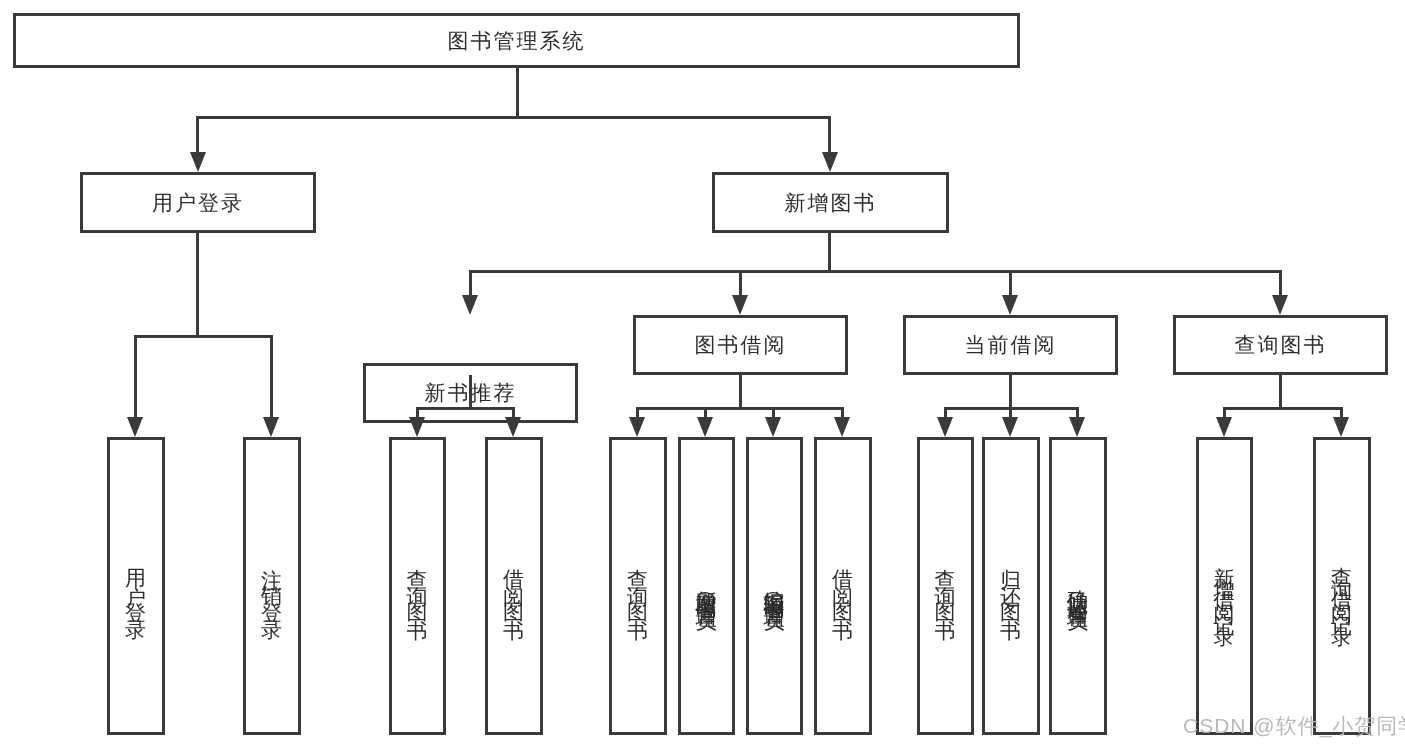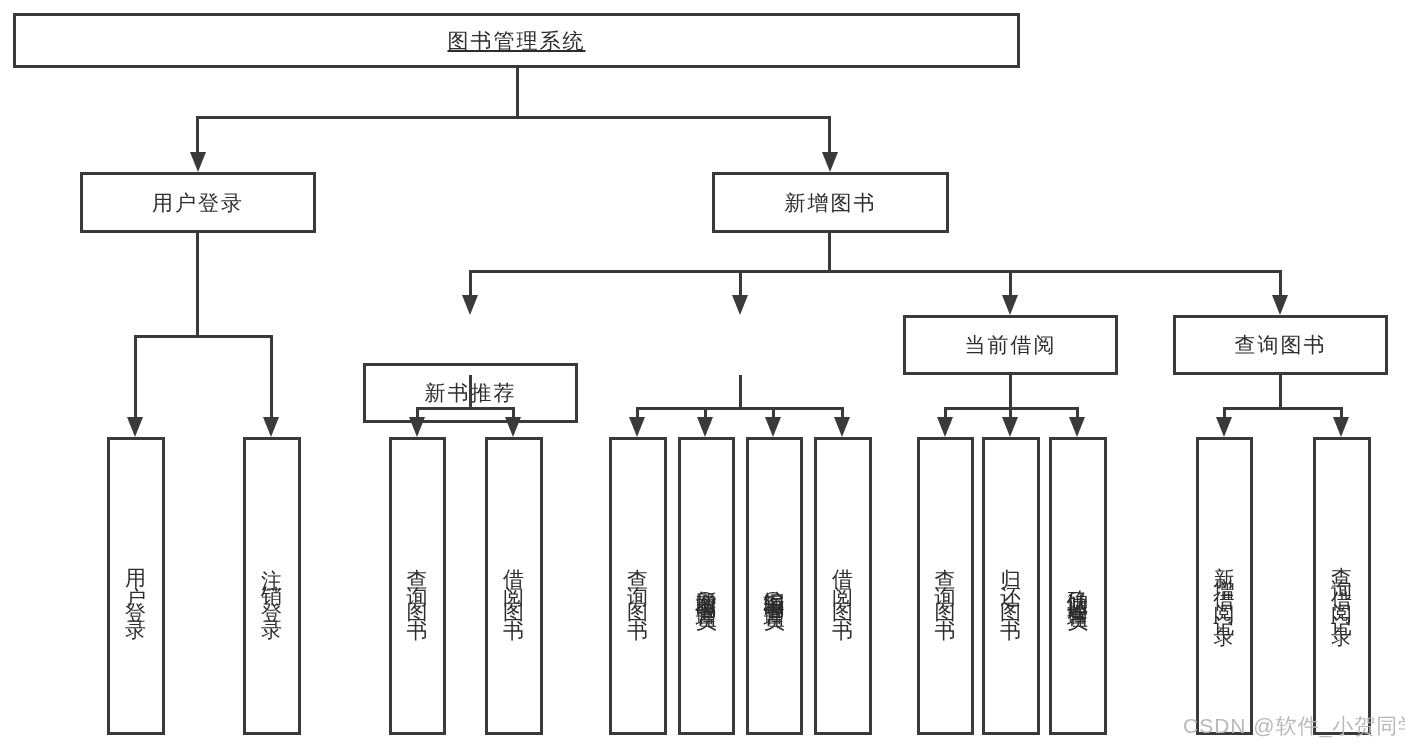--- a/index.html
+++ b/index.html
@@ -15,21 +15,21 @@
     box-sizing:border-box;
     border:3px solid #3a3a3a;
     background:#ffffff;
     display:flex;
     align-items:center;
     justify-content:center;
     color:#2d2d2d;
     font-size:21px;
     letter-spacing:2px;
   }
-  .root{border-width:3px;text-decoration:underline;}
+  .root{border-width:3px;}
   .leaf{
     writing-mode:vertical-rl;
     text-orientation:mixed;
     line-height:1;
     padding:4px 0;
   }
   .ls4{letter-spacing:17px;}
   .ls6{letter-spacing:12px;}
   .ls10{letter-spacing:3px;}
   .line{position:absolute;background:#3a3a3a;}
@@ -56,20 +56,21 @@
 <body>
 
 <div id="canvas">
 
   <div class="box root" style="left:13px;top:13px;width:1007px;height:55px;">图书管理系统</div>
 
   <div class="box" style="left:80px;top:172px;width:236px;height:61px;">用户登录</div>
   <div class="box" style="left:712px;top:172px;width:237px;height:61px;">新增图书</div>
 
   <div class="box" style="left:363px;top:315px;width:215px;height:60px;margin-top:48px;">新书推荐</div>
+  <div class="box" style="left:633px;top:315px;width:215px;height:60px;">图书借阅</div>
   <div class="box" style="left:903px;top:315px;width:215px;height:60px;text-align:right;">当前借阅</div>
   <div class="box" style="left:1173px;top:315px;width:215px;height:60px;">查询图书</div>
 
   <div class="box leaf ls4" style="left:107px;top:437px;width:58px;height:298px;">用户登录</div>
   <div class="box leaf ls4" style="left:243px;top:437px;width:58px;height:298px;">注销登录</div>
 
   <div class="box leaf ls4" style="left:389px;top:437px;width:57px;height:298px;">查询图书</div>
   <div class="box leaf ls4" style="left:485px;top:437px;width:58px;height:298px;">借阅图书</div>
 
   <div class="box leaf ls4" style="left:609px;top:437px;width:58px;height:298px;">查询图书</div>

